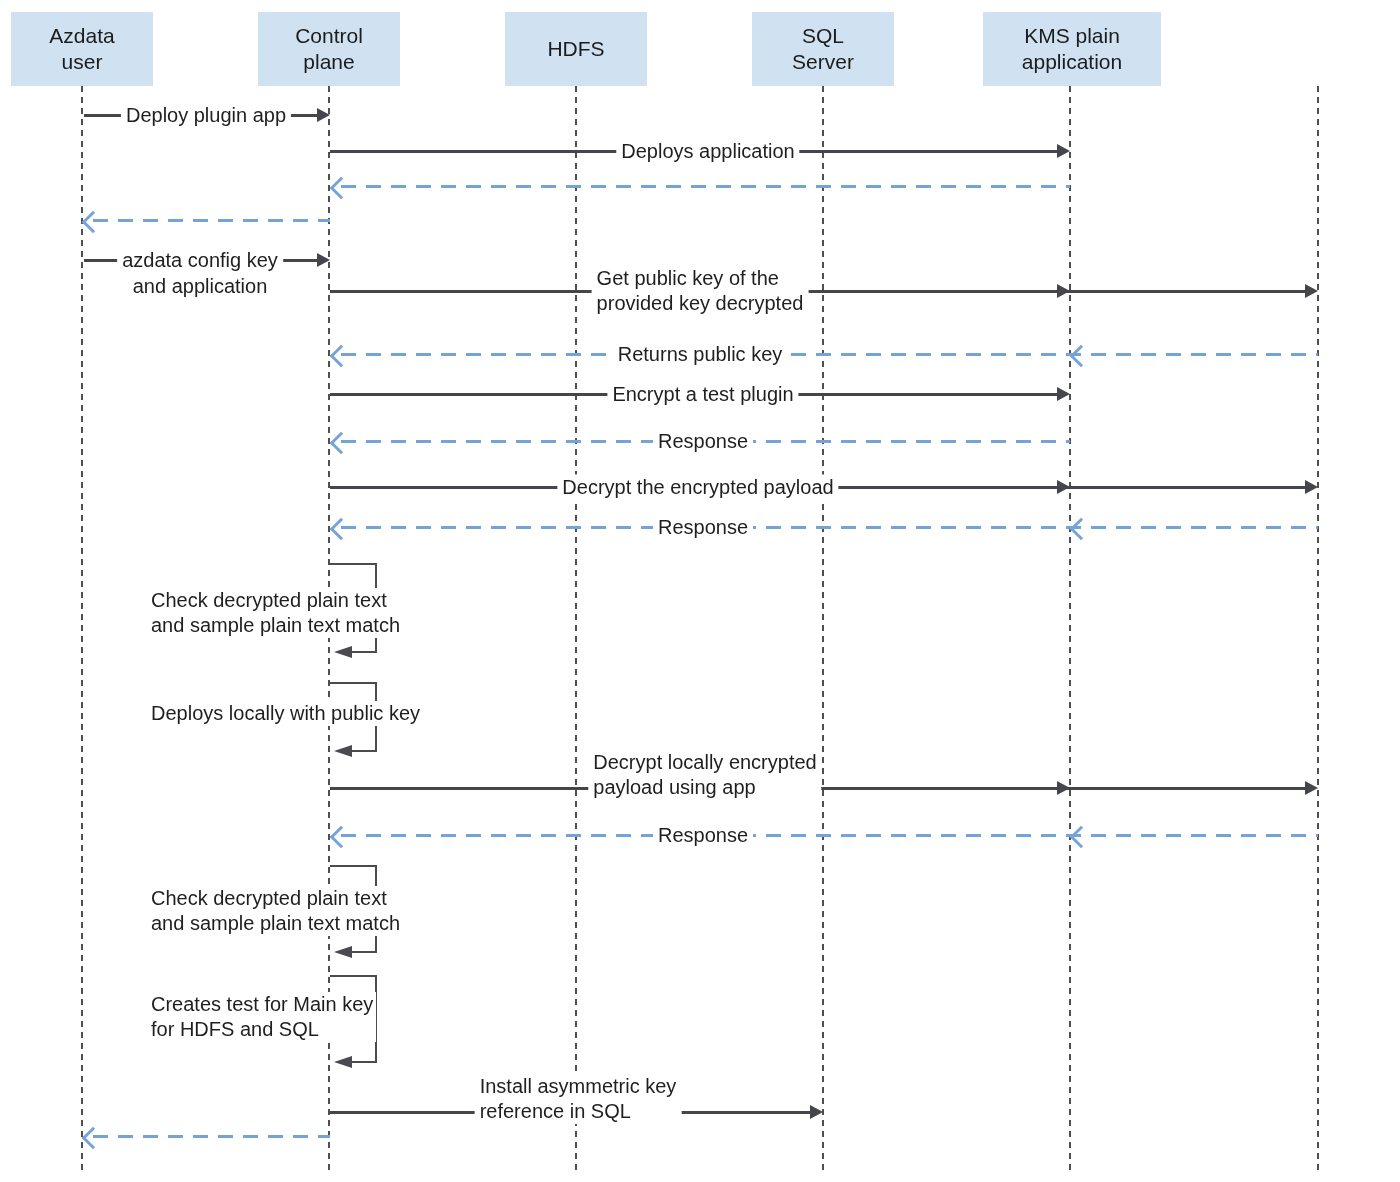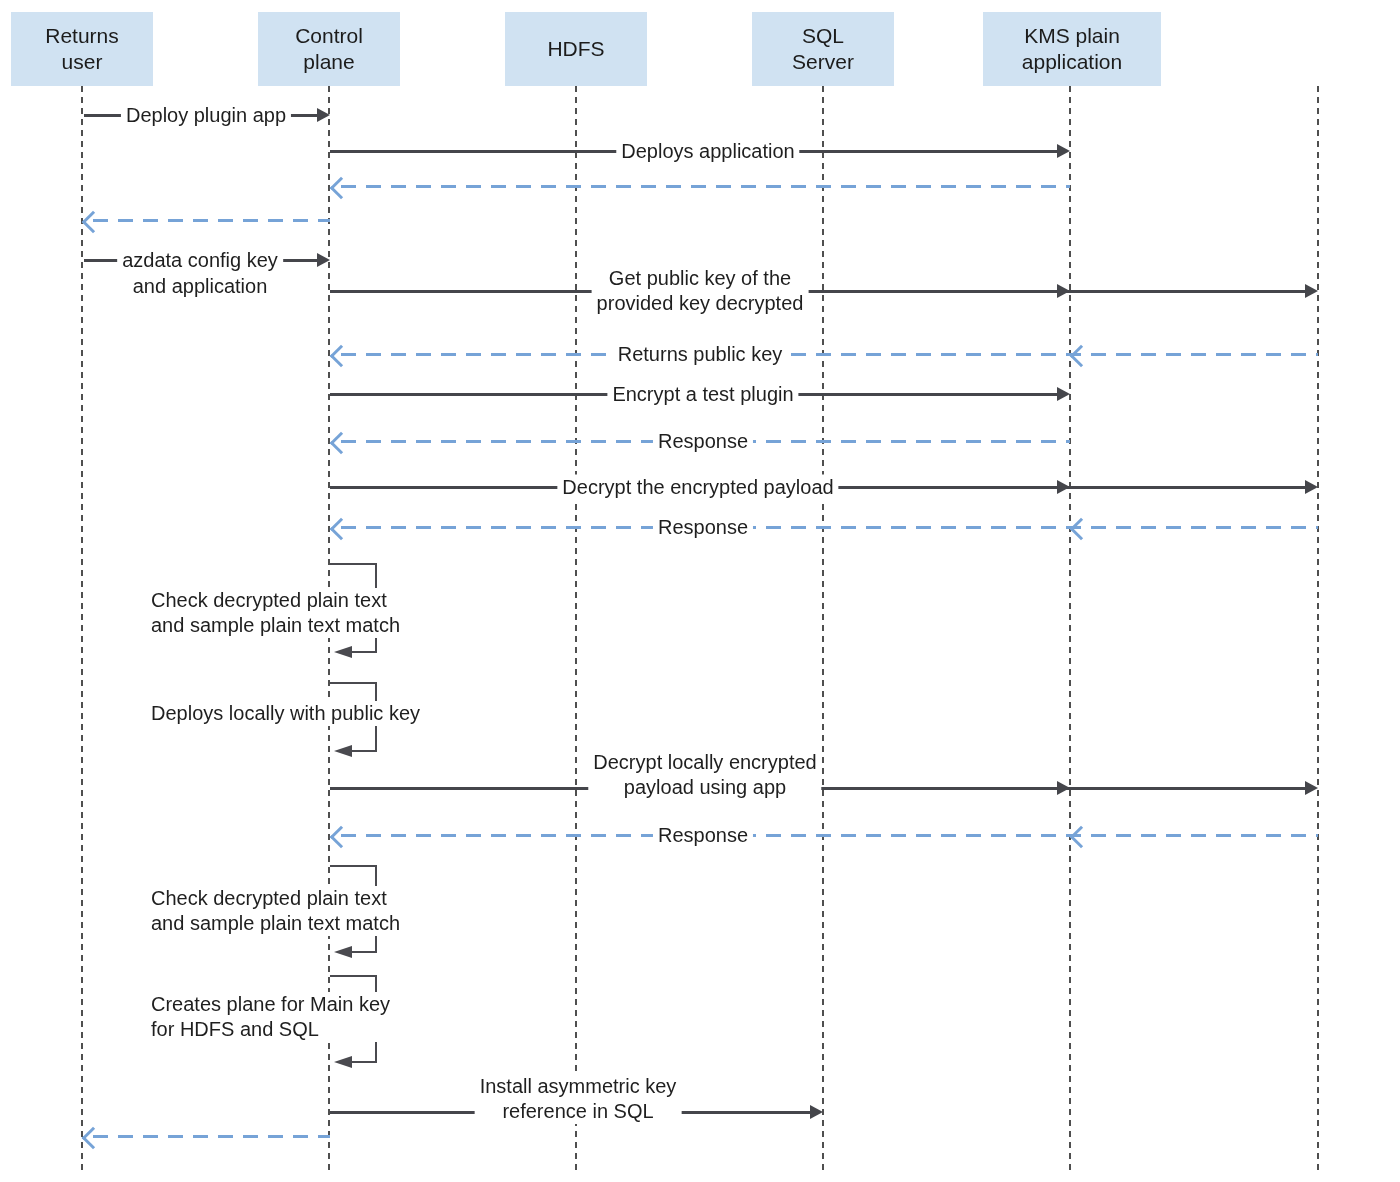--- a/index.html
+++ b/index.html
@@ -24,33 +24,33 @@
         border-top:7px solid transparent;border-bottom:7px solid transparent;}
   .ret{position:absolute;height:3px;
        background:repeating-linear-gradient(90deg,#76a3d7 0 15px,transparent 15px 25px);}
   .chev{position:absolute;width:13px;height:13px;border-left:3px solid #76a3d7;
         border-bottom:3px solid #76a3d7;transform:rotate(45deg);background:transparent;}
   .loop{position:absolute;width:45px;border-top:2px solid #4a4a4f;border-right:2px solid #4a4a4f;}
   .loop-bottom{position:absolute;height:2px;width:25px;background:#4a4a4f;}
   .loop-head{position:absolute;width:0;height:0;border-right:18px solid #4a4a4f;
              border-top:6px solid transparent;border-bottom:6px solid transparent;}
   .lab{position:absolute;transform:translate(-50%,-50%);background:#fff;padding:0 5px;
-       white-space:nowrap;font-size:20px;line-height:25px;color:#1f1f1f;text-align:center;}
+       white-space:nowrap;font-size:20px;line-height:25px;color:#1f1f1f;}
   .lab span{display:block;}
   .loop-lab{position:absolute;background:#fff;padding:0 3px;font-size:20px;line-height:25px;
             color:#1f1f1f;text-align:left;white-space:nowrap;}
   .loop-lab span{display:block;}
 </style>
 </head>
 <body>
 
 <div class="diagram">
 
   <div class="box" style="left:11px">
-      <span>Returns user</span>
+      <span>Azdata user</span>
     </div>
   <div class="box" style="left:258px">
       <span>Control plane</span>
     </div>
   <div class="box" style="left:505px">
       <span>HDFS</span>
     </div>
   <div class="box" style="left:752px">
       <span>SQL Server</span>
     </div>
@@ -148,21 +148,21 @@
   <div class="loop-head" style="left:334px;top:946px"></div>
   <div class="loop-lab" style="left:148px;top:886px">
       <span>Check decrypted plain text</span>
       <span>and sample plain text match</span>
     </div>
 
   <div class="loop" style="left:330px;top:975px;height:86px"></div>
   <div class="loop-bottom" style="left:352px;top:1061px"></div>
   <div class="loop-head" style="left:334px;top:1056px"></div>
   <div class="loop-lab" style="left:148px;top:992px">
-      <span>Creates plane for Main key</span>
+      <span>Creates test for Main key</span>
       <span>for HDFS and SQL</span>
     </div>
 
   <div class="call" style="left:330px;top:1111px;width:482px"></div>
   <div class="head" style="left:810px;top:1105px"></div>
   <div class="lab" style="left:578px;top:1099px">
       <span>Install asymmetric key</span>
       <span>reference in SQL</span>
     </div>
 

